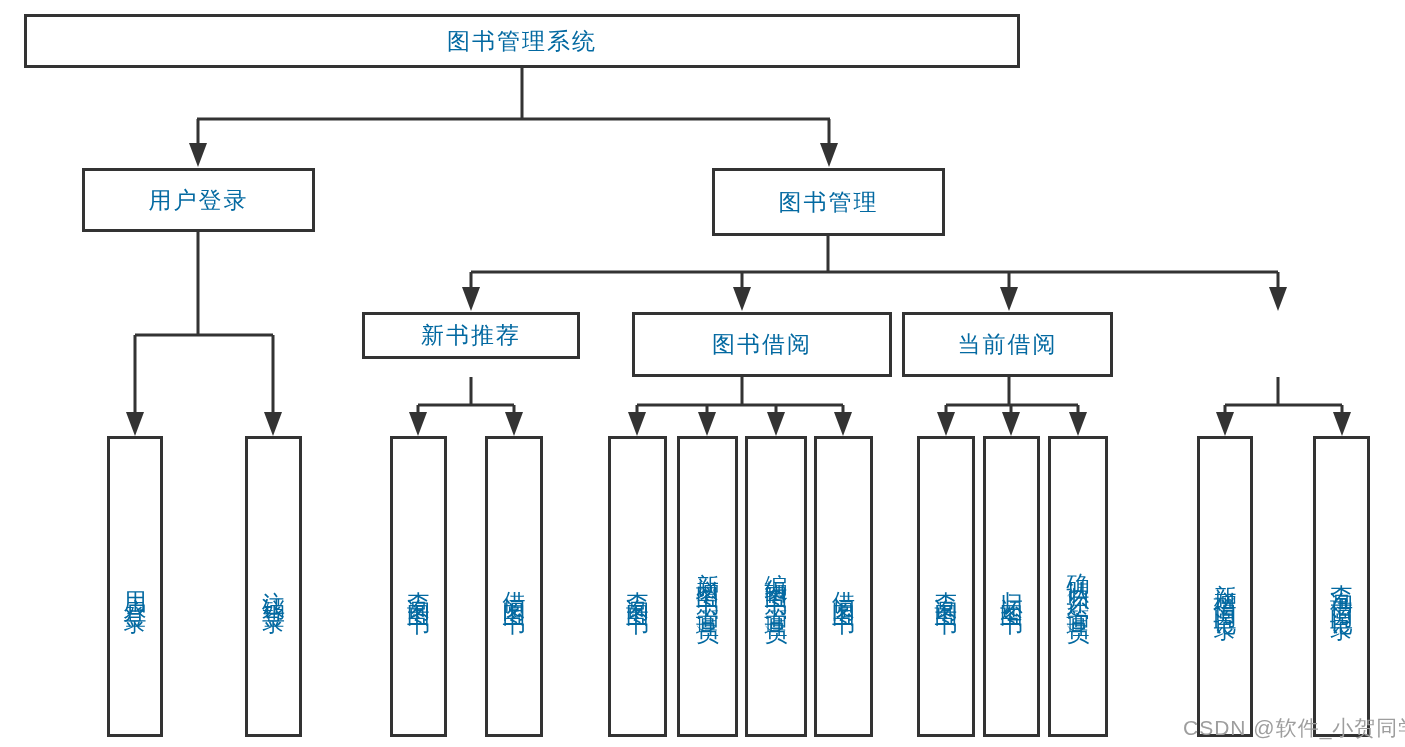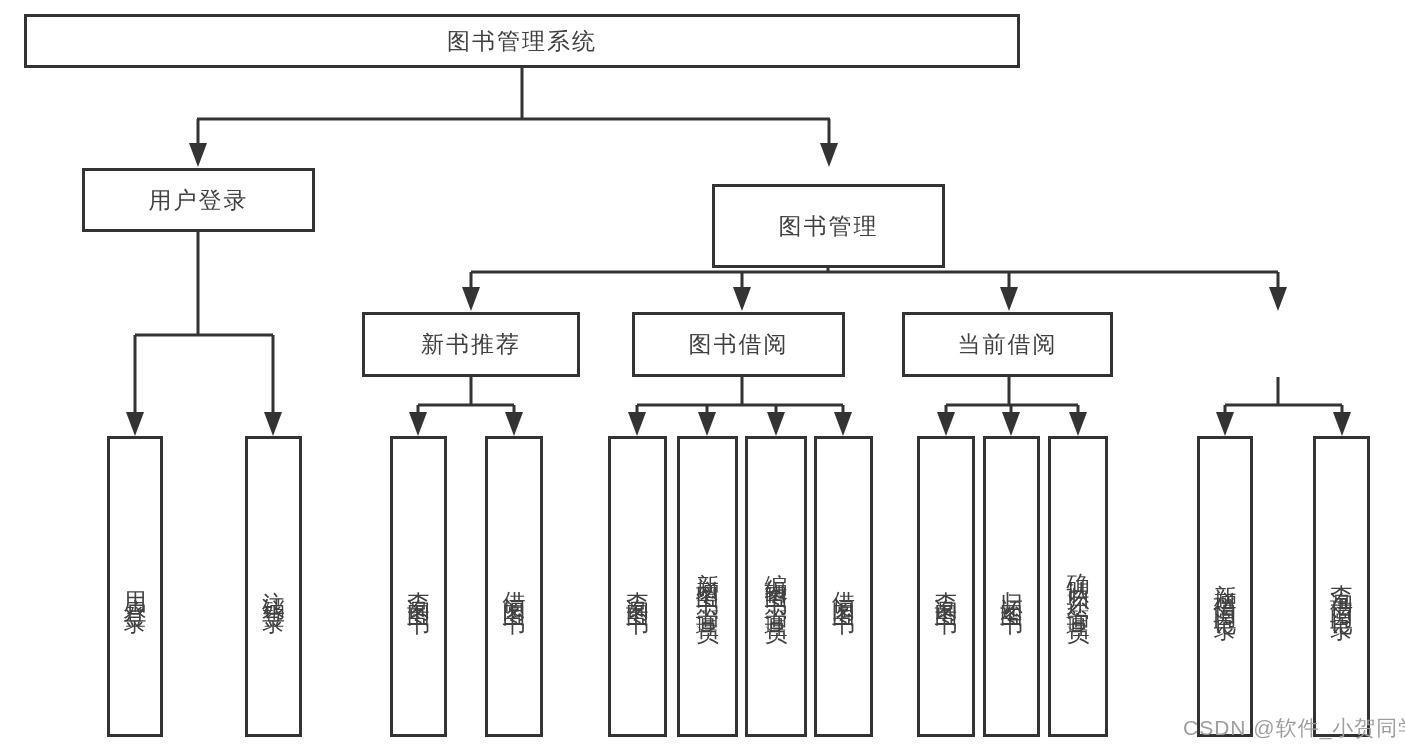--- a/index.html
+++ b/index.html
@@ -9,21 +9,21 @@
     background:#ffffff;
     font-family:"Liberation Sans","DejaVu Sans",sans-serif;
     overflow:hidden;
   }
   .connectors { position:absolute; left:0; top:0; width:1405px; height:747px; }
   .node {
     position:absolute;
     box-sizing:border-box;
     border:3px solid #333333;
     background:#ffffff;
-    color:#404040;
+    color:#0369a1;
     display:flex;
     align-items:center;
     justify-content:center;
     text-align:center;
   }
   .h-node { font-size:23px; letter-spacing:2px; white-space:nowrap; }
   .leaf   { font-size:23px; }
   .vtext {
     writing-mode:vertical-rl;
     text-orientation:mixed;
@@ -86,28 +86,28 @@
     </g>
   </svg>
 
   <div class="node h-node" style="left:24px;top:14px;width:996px;height:54px">
     <span>图书管理系统</span>
   </div>
 
   <div class="node h-node" style="left:82px;top:168px;width:233px;height:64px">
     <span>用户登录</span>
   </div>
-  <div class="node h-node" style="left:712px;top:184px;width:233px;height:84px">
+  <div class="node h-node" style="left:712px;top:168px;width:233px;height:68px">
     <span>图书管理</span>
   </div>
 
-  <div class="node h-node" style="left:362px;top:312px;width:218px;height:65px">
+  <div class="node h-node" style="left:362px;top:312px;width:218px;height:47px">
     <span>新书推荐</span>
   </div>
-  <div class="node h-node" style="left:632px;top:312px;width:213px;height:65px">
+  <div class="node h-node" style="left:632px;top:312px;width:260px;height:65px">
     <span>图书借阅</span>
   </div>
   <div class="node h-node" style="left:902px;top:312px;width:211px;height:65px">
     <span>当前借阅</span>
   </div>
 
   <div class="node leaf" style="left:107px;top:436px;width:56px;height:301px">
     <span class="vtext">用户登录</span>
   </div>
   <div class="node leaf" style="left:245px;top:436px;width:57px;height:301px">

